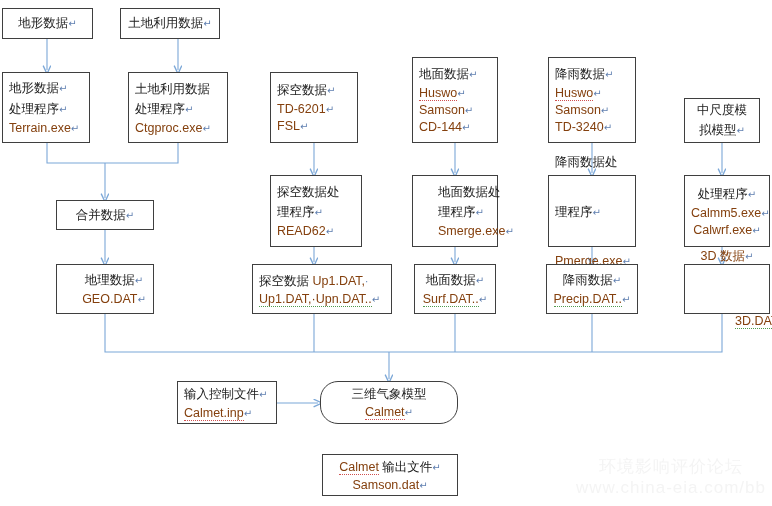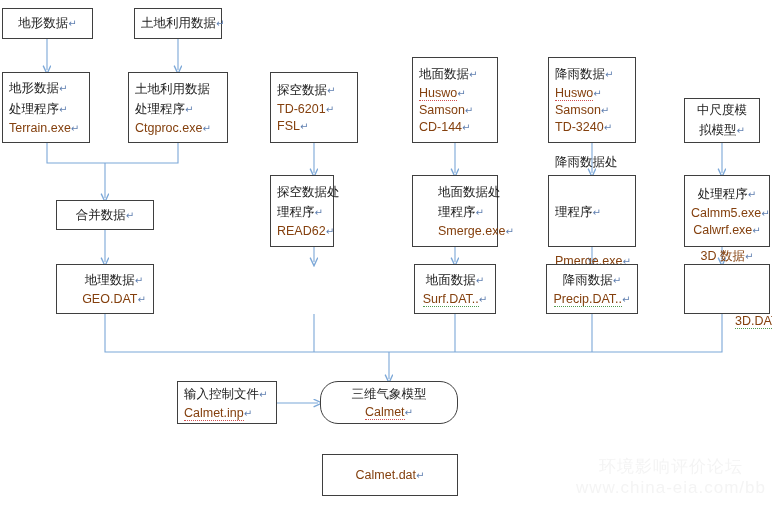--- a/index.html
+++ b/index.html
@@ -106,21 +106,21 @@
       <line x1="389" y1="352" x2="389" y2="379" marker-end="url(#ah)"></line>
 
       <line x1="277" y1="403" x2="318" y2="403" marker-end="url(#ah)"></line>
     </g>
   </svg>
 
   <div class="node center" style="left:2px;top:8px;width:91px;height:31px;">
     <div class="ln"><span>地形数据</span><span class="pilcrow">↵</span></div>
   </div>
 
-  <div class="node center" style="left:134px;top:8px;width:88px;height:31px;">
+  <div class="node center" style="left:120px;top:8px;width:100px;height:31px;">
     <div class="ln"><span>土地利用数据</span><span class="pilcrow">↵</span></div>
   </div>
 
   <div class="node left" style="left:2px;top:72px;width:88px;height:71px;">
     <div class="ln"><span>地形数据</span><span class="pilcrow">↵</span></div>
     <div class="ln"><span>处理程序</span><span class="pilcrow">↵</span></div>
     <div class="en"><span>Terrain.exe</span><span class="pilcrow">↵</span></div>
   </div>
 
   <div class="node left" style="left:128px;top:72px;width:100px;height:71px;">
@@ -151,21 +151,21 @@
 
   <div class="node center" style="left:56px;top:200px;width:98px;height:30px;">
     <div class="ln"><span>合并数据</span><span class="pilcrow">↵</span></div>
   </div>
 
   <div class="node center" style="left:684px;top:98px;width:76px;height:45px;">
     <div class="ln"><span>中尺度模</span></div>
     <div class="ln"><span>拟模型</span><span class="pilcrow">↵</span></div>
   </div>
 
-  <div class="node left" style="left:270px;top:175px;width:64px;height:72px;">
+  <div class="node left" style="left:270px;top:175px;width:92px;height:72px;">
     <div class="ln"><span>探空数据处</span></div>
     <div class="ln"><span>理程序</span><span class="pilcrow">↵</span></div>
     <div class="en"><span>READ62</span><span class="pilcrow">↵</span></div>
   </div>
 
   <div class="node left" style="left:412px;top:175px;width:86px;height:72px;padding-left:25px;">
     <div class="ln"><span>地面数据处</span></div>
     <div class="ln"><span>理程序</span><span class="pilcrow">↵</span></div>
     <div class="en"><span>Smerge.exe</span><span class="pilcrow">↵</span></div>
   </div>
@@ -180,20 +180,24 @@
     <div class="ln"><span>处理程序</span><span class="pilcrow">↵</span></div>
     <div class="en"><span>Calmm5.exe</span><span class="pilcrow">↵</span></div>
     <div class="en"><span>Calwrf.exe</span><span class="pilcrow">↵</span></div>
   </div>
 
   <div class="node center" style="left:56px;top:264px;width:98px;height:50px;padding-left:24px;">
     <div class="ln"><span>地理数据</span><span class="pilcrow">↵</span></div>
     <div class="en"><span>GEO.DAT</span><span class="pilcrow">↵</span></div>
   </div>
 
+  <div class="node center" style="left:252px;top:264px;width:140px;height:50px;">
+    <div class="mix"><span class="ln">探空数据</span> <span class="en">Up1.DAT,</span><span class="pilcrow">·</span></div>
+    <div class="mix"><span class="en wavy-g">Up1.DAT,·Upn.DAT..</span><span class="pilcrow">↵</span></div>
+  </div>
 
   <div class="node center" style="left:414px;top:264px;width:82px;height:50px;">
     <div class="ln"><span>地面数据</span><span class="pilcrow">↵</span></div>
     <div class="en"><span class="wavy-g">Surf.DAT..</span><span class="pilcrow">↵</span></div>
   </div>
 
   <div class="node center" style="left:546px;top:264px;width:92px;height:50px;">
     <div class="ln"><span>降雨数据</span><span class="pilcrow">↵</span></div>
     <div class="en"><span class="wavy-g">Precip.DAT..</span><span class="pilcrow">↵</span></div>
   </div>
@@ -207,21 +211,22 @@
     <div class="ln"><span>输入控制文件</span><span class="pilcrow">↵</span></div>
     <div class="en"><span class="wavy">Calmet.inp</span><span class="pilcrow">↵</span></div>
   </div>
 
   <div class="node center" style="left:320px;top:381px;width:138px;height:43px;border-radius:18px;">
     <div class="ln"><span>三维气象模型</span></div>
     <div class="en"><span class="wavy">Calmet</span><span class="pilcrow">↵</span></div>
   </div>
 
   <div class="node center" style="left:322px;top:454px;width:136px;height:42px;">
-    <div class="en" style="text-align:center;"><span>Calmet.dat</span><span class="pilcrow">↵</span></div>
+    <div class="mix" style="text-align:center;"><span class="en wavy">Calmet</span> <span class="ln">输出文件</span><span class="pilcrow">↵</span></div>
+    <div class="en" style="text-align:center;"><span>Samson.dat</span><span class="pilcrow">↵</span></div>
   </div>
 
   <div class="watermark">
     <div>环境影响评价论坛</div>
     <div>www.china-eia.com/bb</div>
   </div>
 
 </div>
 
 </body></html>

